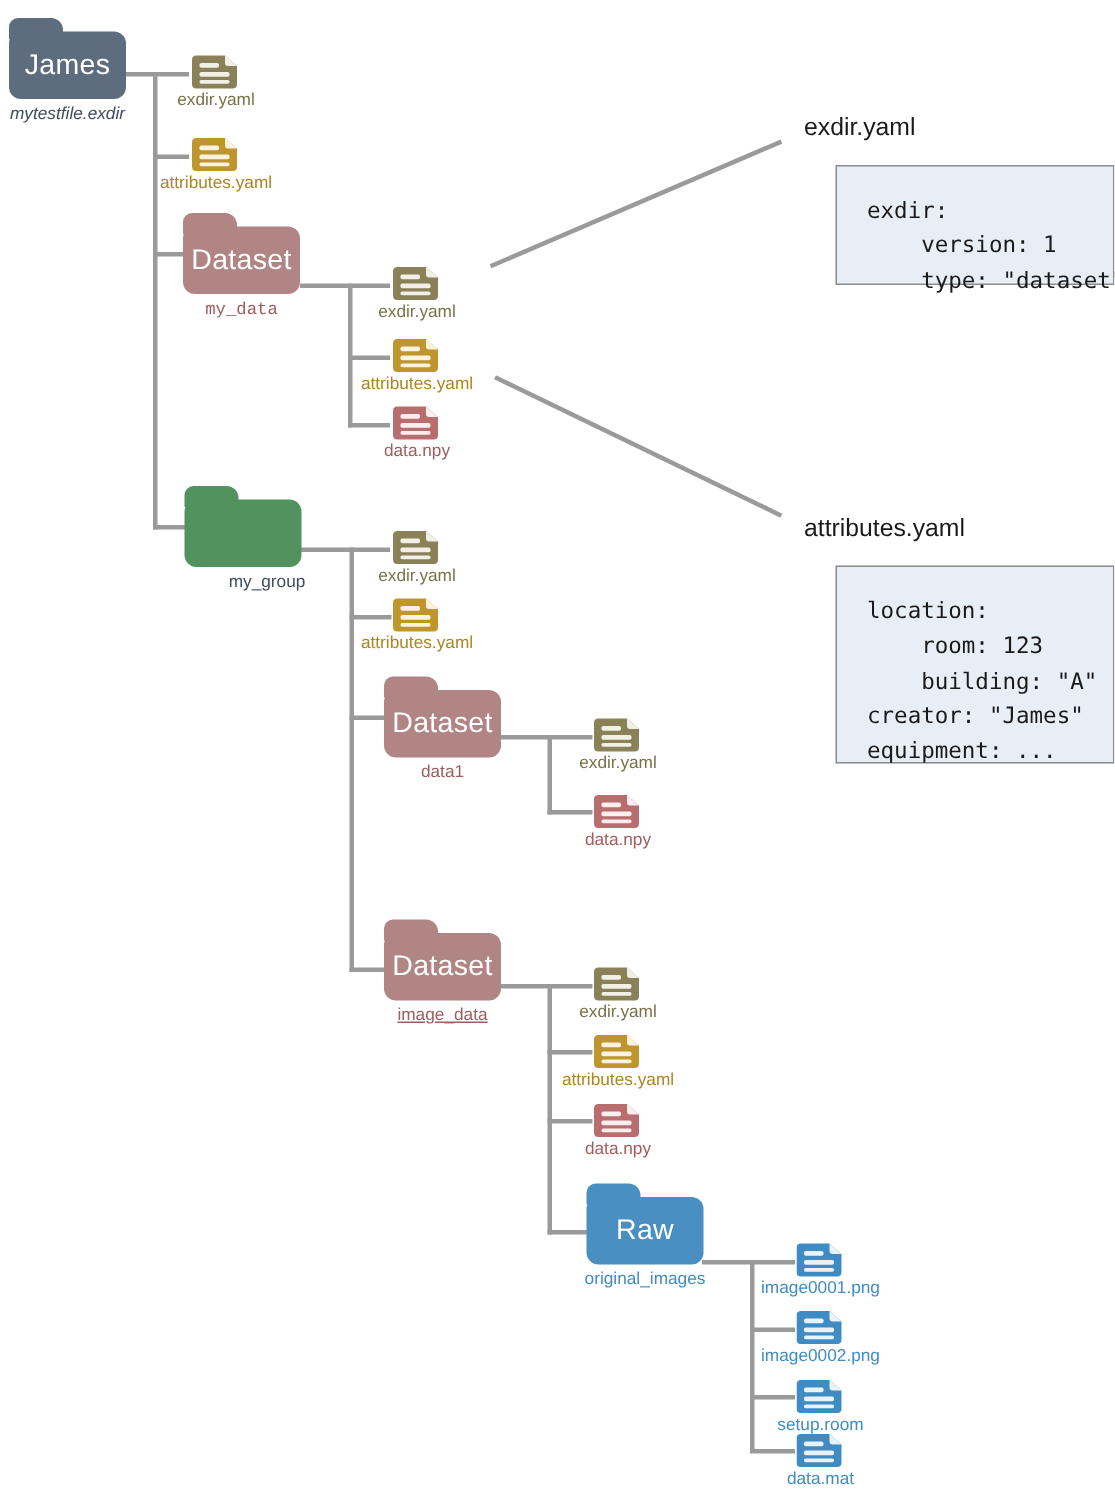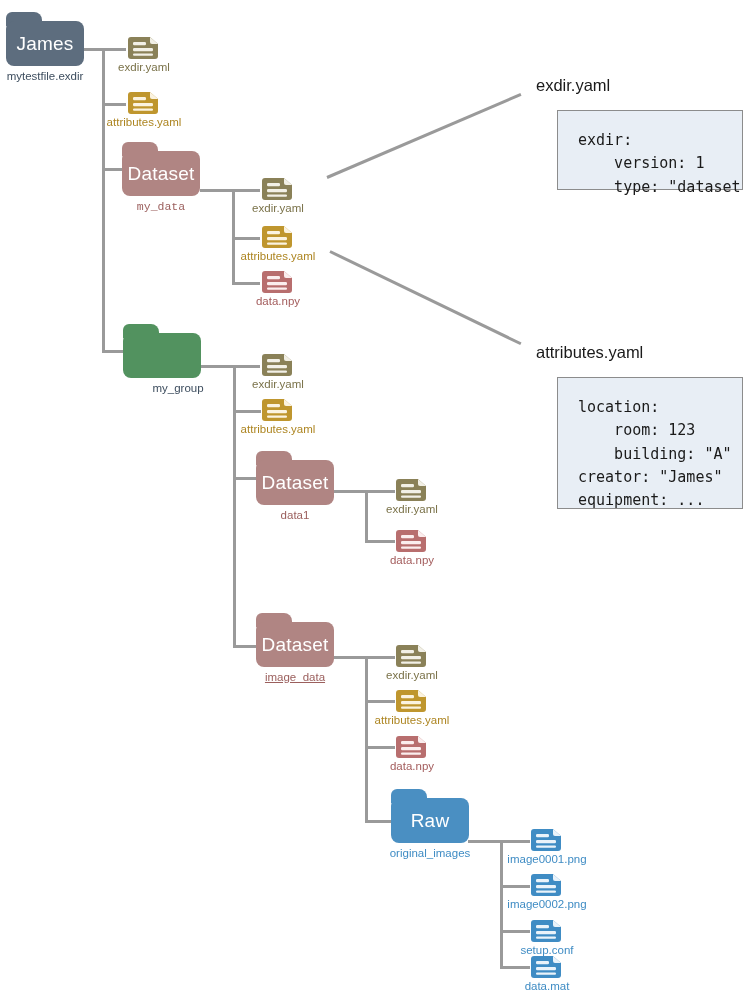--- a/index.html
+++ b/index.html
@@ -155,21 +155,21 @@
   <div class="hline" style="left:500px; top:930px; width:30px;"></div>
   <div class="hline" style="left:500px; top:966px; width:30px;"></div>
 
   <div class="diag" style="left:327px; top:176px; width:211px; transform: rotate(-23.2deg);"></div>
   <div class="diag" style="left:330px; top:250px; width:212px; transform: rotate(25.8deg);"></div>
 
   <div class="folder" style="left:6px; top:12px;">
     <div class="tab" style="background:#5d6d7e;"></div>
     <div class="body" style="background:#5d6d7e;"></div>
     <div class="ftext">James</div>
-    <div class="folder-label" style="color:#3d4d5e;">mytestfile.exdir</div>
+    <div class="folder-label" style="color:#3d4d5e;font-style:italic;">mytestfile.exdir</div>
   </div>
 
   <div class="folder" style="left:122px; top:142px;">
     <div class="tab" style="background:#b08583;"></div>
     <div class="body" style="background:#b08583;"></div>
     <div class="ftext">Dataset</div>
     <div class="folder-label" style="color:#9b5f5d;font-family:Liberation Mono, monospace;">my_data</div>
   </div>
 
   <div class="folder" style="left:123px; top:324px;">
@@ -354,21 +354,21 @@
   </div>
 
   <div class="fileicon" style="left:531px; top:918px;">
     <svg width="32" height="25" viewBox="0 0 32 25">
       <path d="M3 2 H22 L30 9 V21 Q30 24 27 24 H3 Q0 24 0 21 V5 Q0 2 3 2 Z" fill="#3f8cc4"></path>
       <path d="M22 2 L30 9 H24 Q22 9 22 7 Z" fill="#eaf3fa"></path>
       <rect x="5" y="7" width="13" height="3.2" rx="1.2" fill="#eaf3fa"></rect>
       <rect x="5" y="13" width="20" height="3.2" rx="1.2" fill="#eaf3fa"></rect>
       <rect x="5" y="18.4" width="20" height="2.4" rx="1.1" fill="#eaf3fa"></rect>
     </svg>
-    <div class="file-label" style="color:#3f8cc4;">setup.conf</div>
+    <div class="file-label" style="color:#3f8cc4;">setup.room</div>
   </div>
 
   <div class="fileicon" style="left:531px; top:954px;">
     <svg width="32" height="25" viewBox="0 0 32 25">
       <path d="M3 2 H22 L30 9 V21 Q30 24 27 24 H3 Q0 24 0 21 V5 Q0 2 3 2 Z" fill="#3f8cc4"></path>
       <path d="M22 2 L30 9 H24 Q22 9 22 7 Z" fill="#eaf3fa"></path>
       <rect x="5" y="7" width="13" height="3.2" rx="1.2" fill="#eaf3fa"></rect>
       <rect x="5" y="13" width="20" height="3.2" rx="1.2" fill="#eaf3fa"></rect>
       <rect x="5" y="18.4" width="20" height="2.4" rx="1.1" fill="#eaf3fa"></rect>
     </svg>

